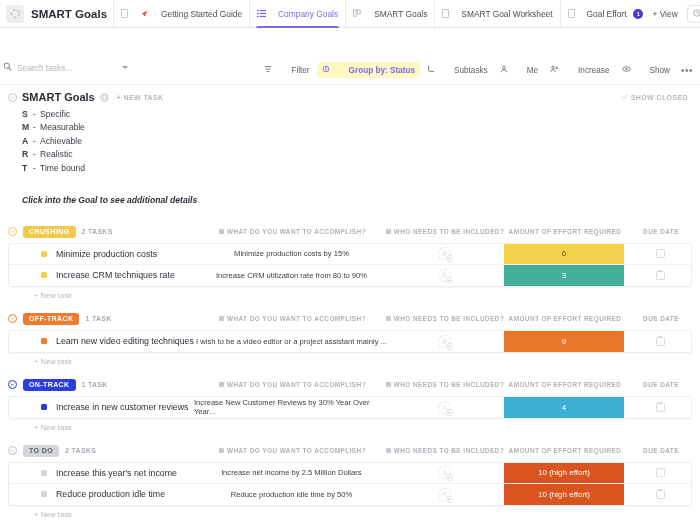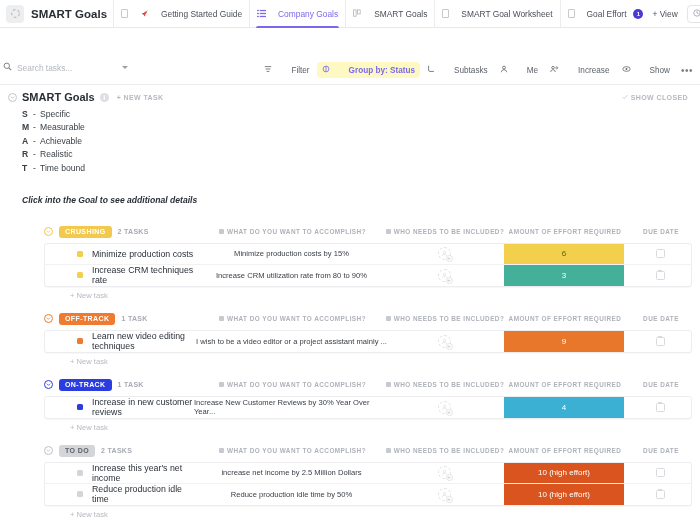--- a/index.html
+++ b/index.html
@@ -158,21 +158,21 @@
   .smart-row { display: flex; font-size: 8.6px; color: #3b4048; height: 13.5px; align-items:center; }
   .smart-letter { width: 11px; font-weight: bold; }
   .smart-dash { width: 7px; color:#3b4048; }
   .click-note {
     padding: 20px 0 0 22px;
     font-size: 8.6px; font-style: italic; font-weight: bold;
     color: #2a3039;
   }
 
   
-  .groups { margin-top: 18px; padding-left: 36px; }
+  .groups { margin-top: 18px; }
   .group { margin: 0 8px 10px 8px; }
   .group-head {
     display: flex; align-items: center; gap: 6px;
     height: 18px;
   }
   .status-pill {
     font-size: 7px; font-weight: bold;
     letter-spacing: 0.4px;
     color: #fff;
     padding: 2.5px 6px;

